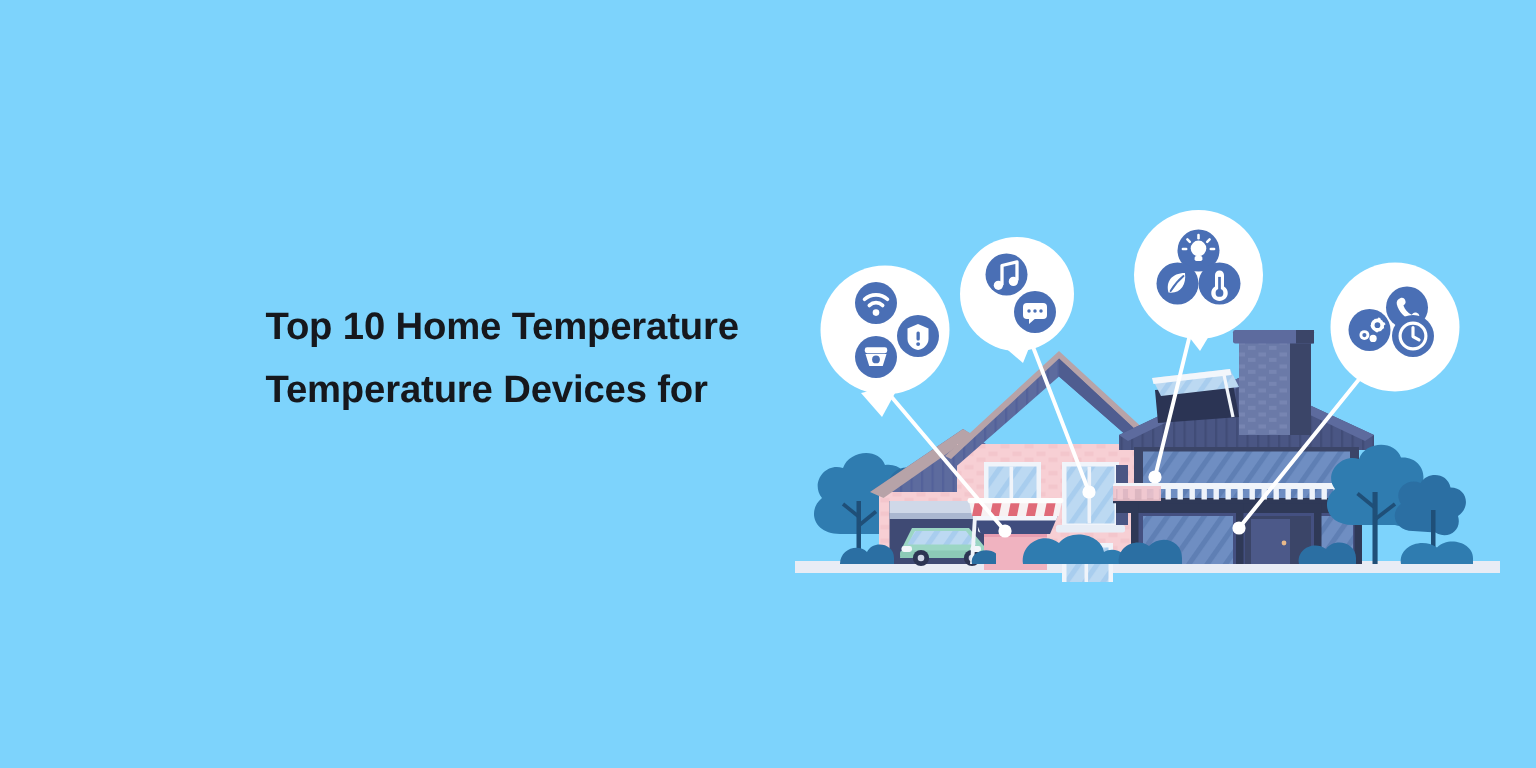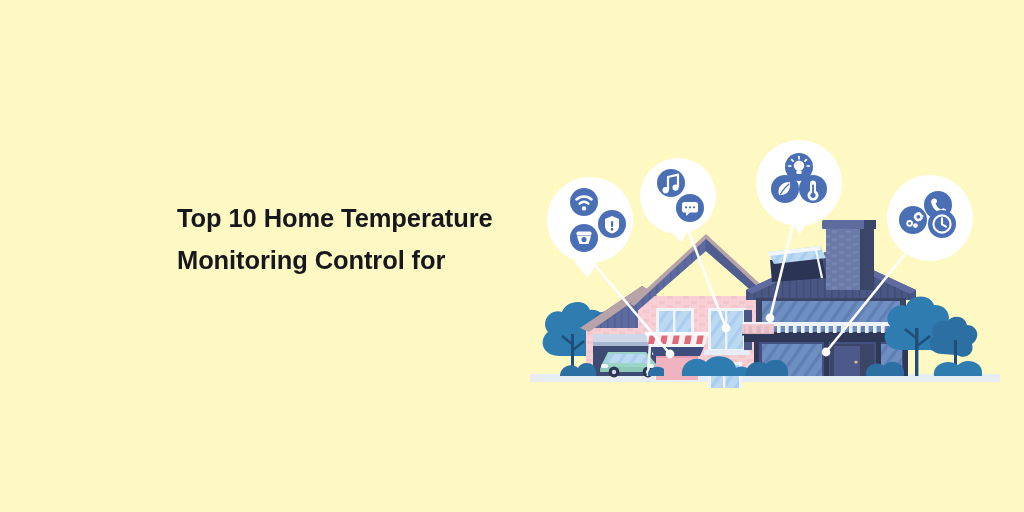--- a/index.html
+++ b/index.html
@@ -9,21 +9,21 @@
   }
   body {
     background: #e1e6f1;
     font-family: "Liberation Sans", sans-serif;
     position: relative;
   }
   #canvas {
     position: relative;
     width: 1024px;
     height: 512px;
-    background: #fef9c3;
+    background: #7dd3fc;
   }
   #headline {
     position: absolute;
     left: 177px;
     top: 198px;
     width: 360px;
   }
   #headline .line {
     font-size: 25.5px;
     line-height: 41.5px;
@@ -41,21 +41,21 @@
   }
   #illustration svg { display: block; }
 </style>
 </head>
 <body>
 
 <div id="canvas">
 
   <div id="headline">
     <div class="line">Top 10 Home Temperature</div>
-    <div class="line">Monitoring Control for</div>
+    <div class="line">Temperature Devices for</div>
   </div>
 
   <div id="illustration">
     <svg width="470" height="250" viewBox="0 0 470 250" xmlns="http://www.w3.org/2000/svg">
       <defs>
         <clipPath id="clipWinA">
             <rect x="0" y="0" width="470" height="250"></rect>
           </clipPath>
         <pattern id="glassHatch" width="10" height="10" patternTransform="rotate(35)" patternUnits="userSpaceOnUse">
           <rect width="10" height="10" fill="#bcd9f2"></rect>

